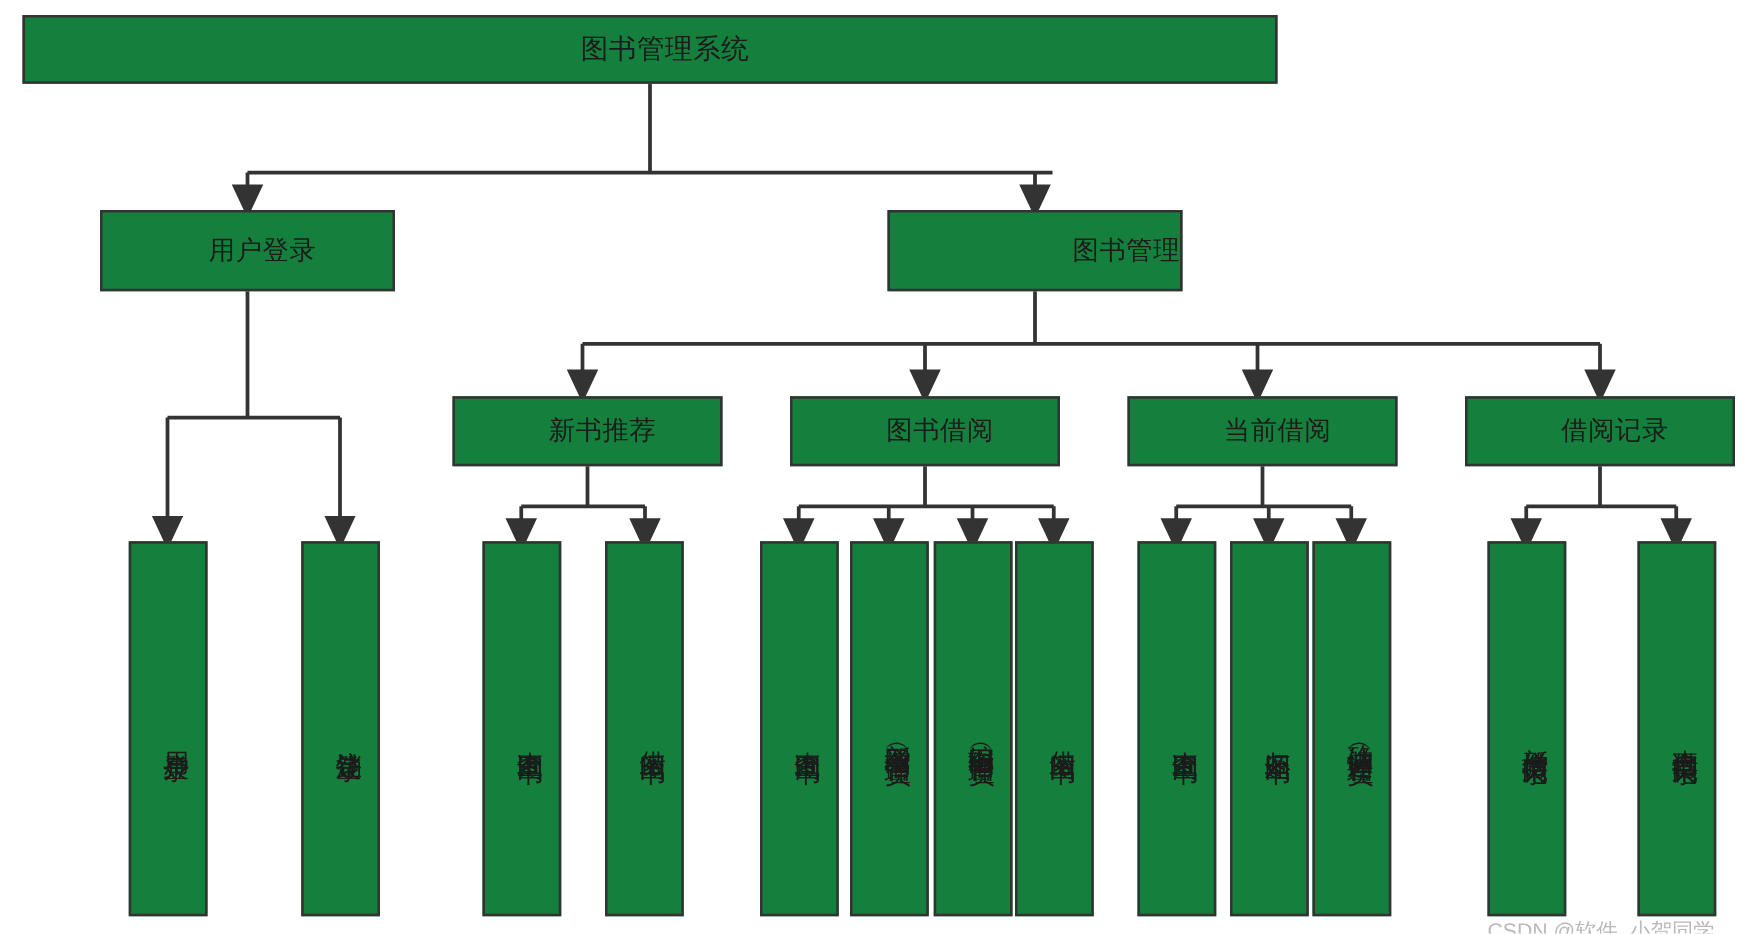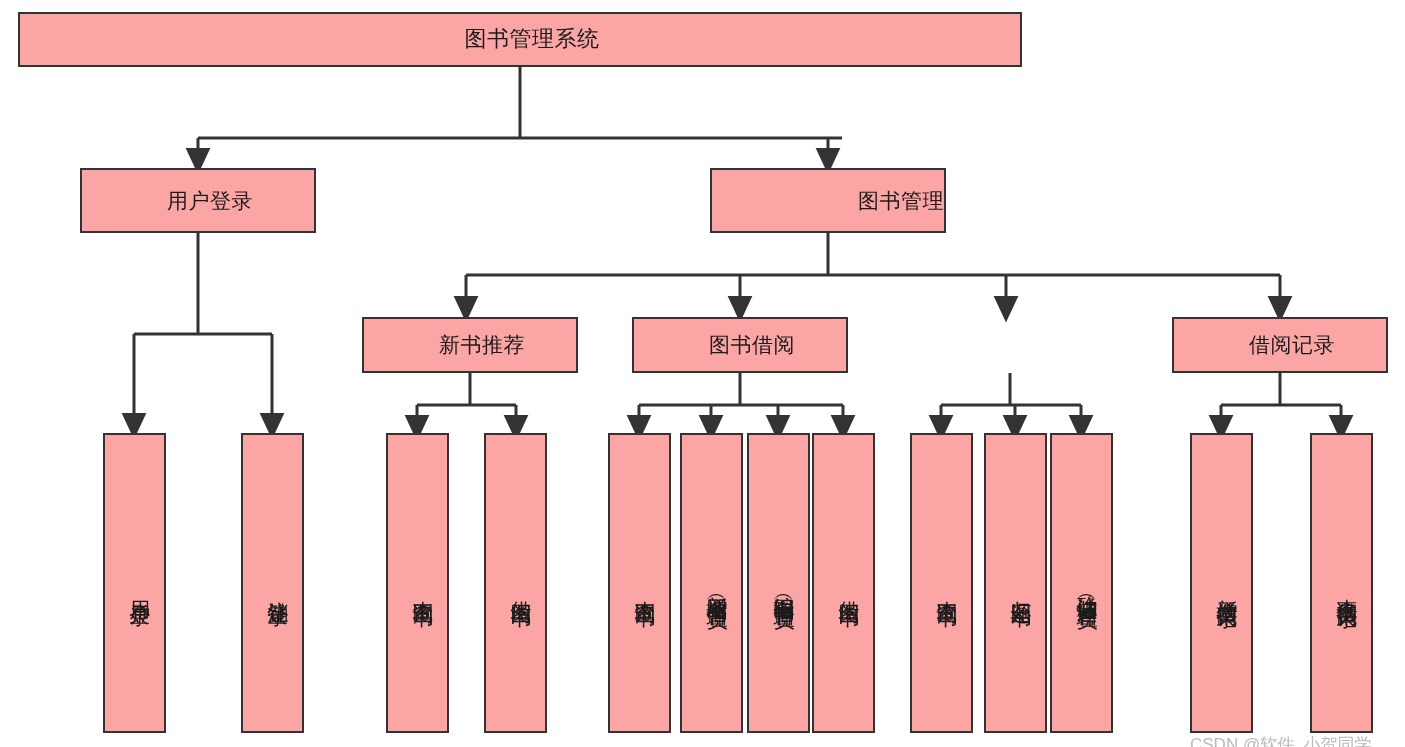--- a/index.html
+++ b/index.html
@@ -22,21 +22,21 @@
     position: absolute;
     left: 0;
     top: 0;
     width: 1405px;
     height: 747px;
     pointer-events: none;
   }
   .node {
     position: absolute;
     box-sizing: border-box;
-    background: #fca5a5;
+    background: #15803d;
     border: 2px solid #333333;
     display: flex;
     align-items: center;
     justify-content: center;
     color: #1b1b1b;
     z-index: 2;
     padding-left: 24px;
   }
   .node .label {
     display: block;
@@ -140,20 +140,23 @@
   <div class="node horiz" style="left:710px; top:168px; width:236px; height:65px;justify-content:flex-end;">
     <span class="label">图书管理</span>
   </div>
 
   <div class="node horiz" style="left:362px; top:317px; width:216px; height:56px;">
     <span class="label">新书推荐</span>
   </div>
   <div class="node horiz" style="left:632px; top:317px; width:216px; height:56px;">
     <span class="label">图书借阅</span>
   </div>
+  <div class="node horiz" style="left:902px; top:317px; width:216px; height:56px;">
+    <span class="label">当前借阅</span>
+  </div>
   <div class="node horiz" style="left:1172px; top:317px; width:216px; height:56px;">
     <span class="label">借阅记录</span>
   </div>
 
   <div class="node vert" style="left:103px; top:433px; width:63px; height:300px;">
     <span class="label">用户登录</span>
   </div>
   <div class="node vert" style="left:241px; top:433px; width:63px; height:300px;">
     <span class="label">注销登录</span>
   </div>

